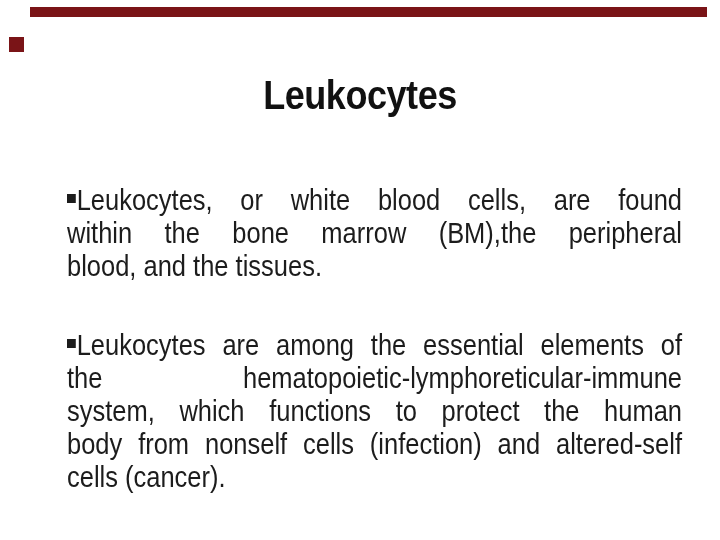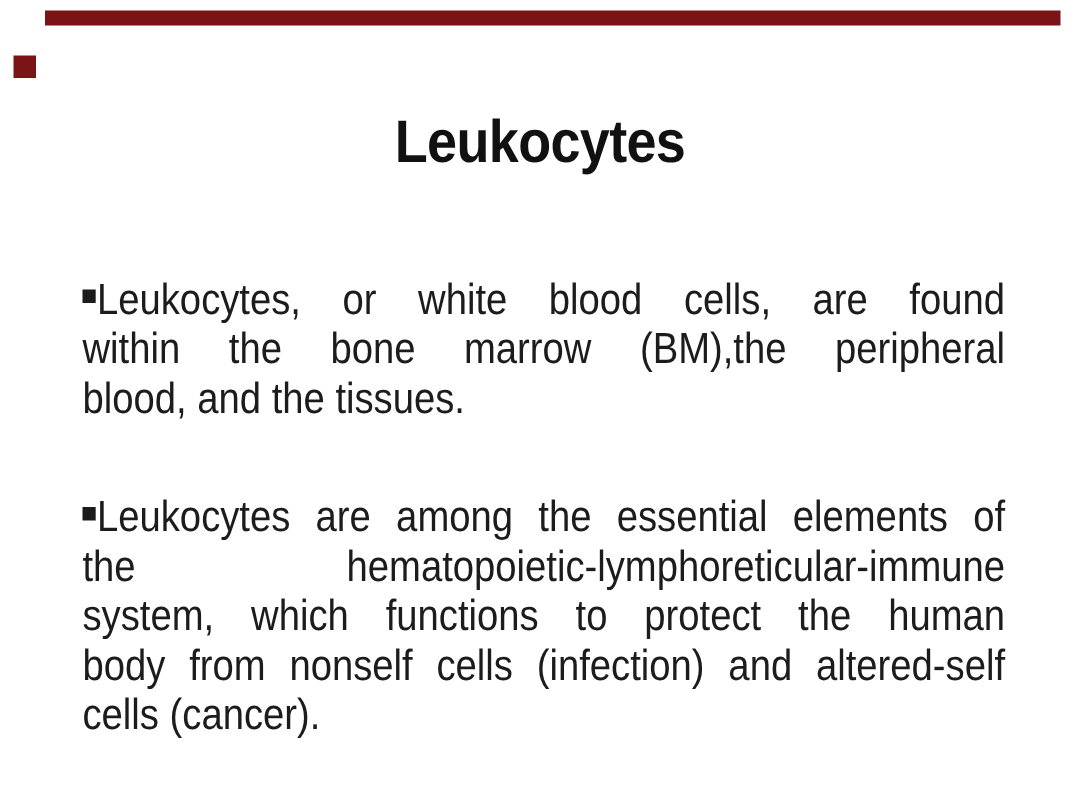--- a/index.html
+++ b/index.html
@@ -41,21 +41,21 @@
     font-weight: bold;
     font-size: 40px;
     line-height: 48px;
     color: var(--title-color, #111111);
     transform: scaleX(0.90);
     transform-origin: 50% 0;
     letter-spacing: -0.5px;
   }
   .body-block {
     position: absolute;
-    left: 55px;
+    left: 67px;
     top: 184px;
     width: 615px;
   }
   .body-scale {
     width: 700px;
     transform: scaleX(0.8786);
     transform-origin: 0 0;
     color: var(--text-color, #1c1c1c);
     font-size: 29px;
     line-height: 33px;

